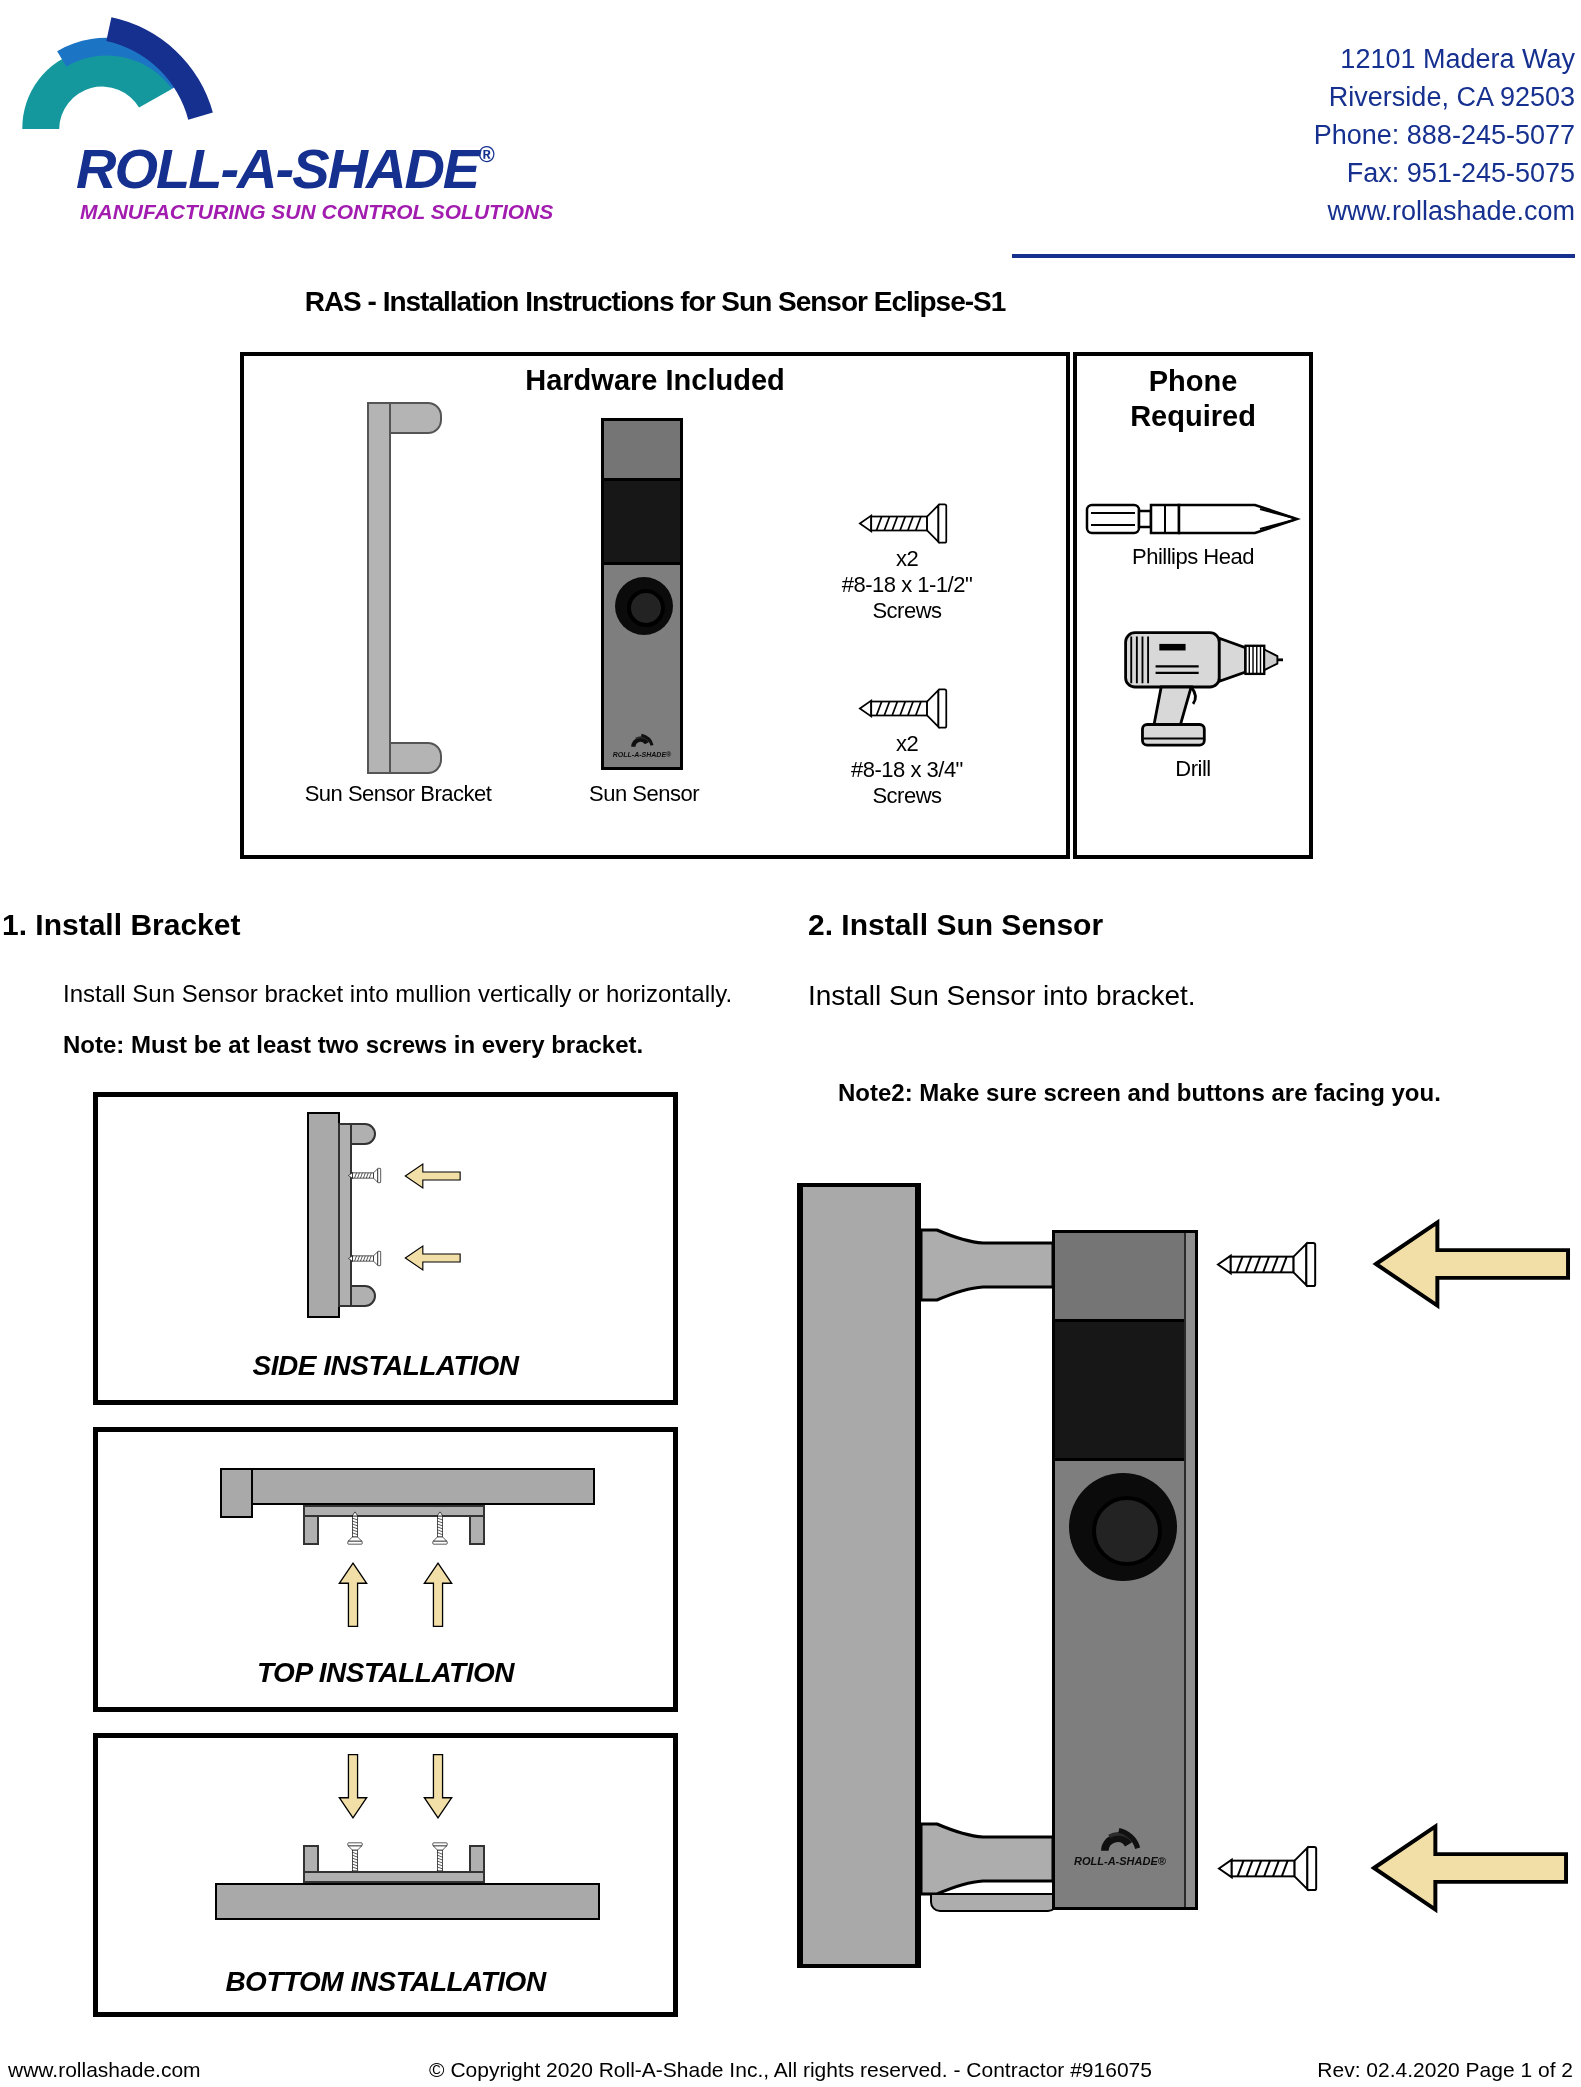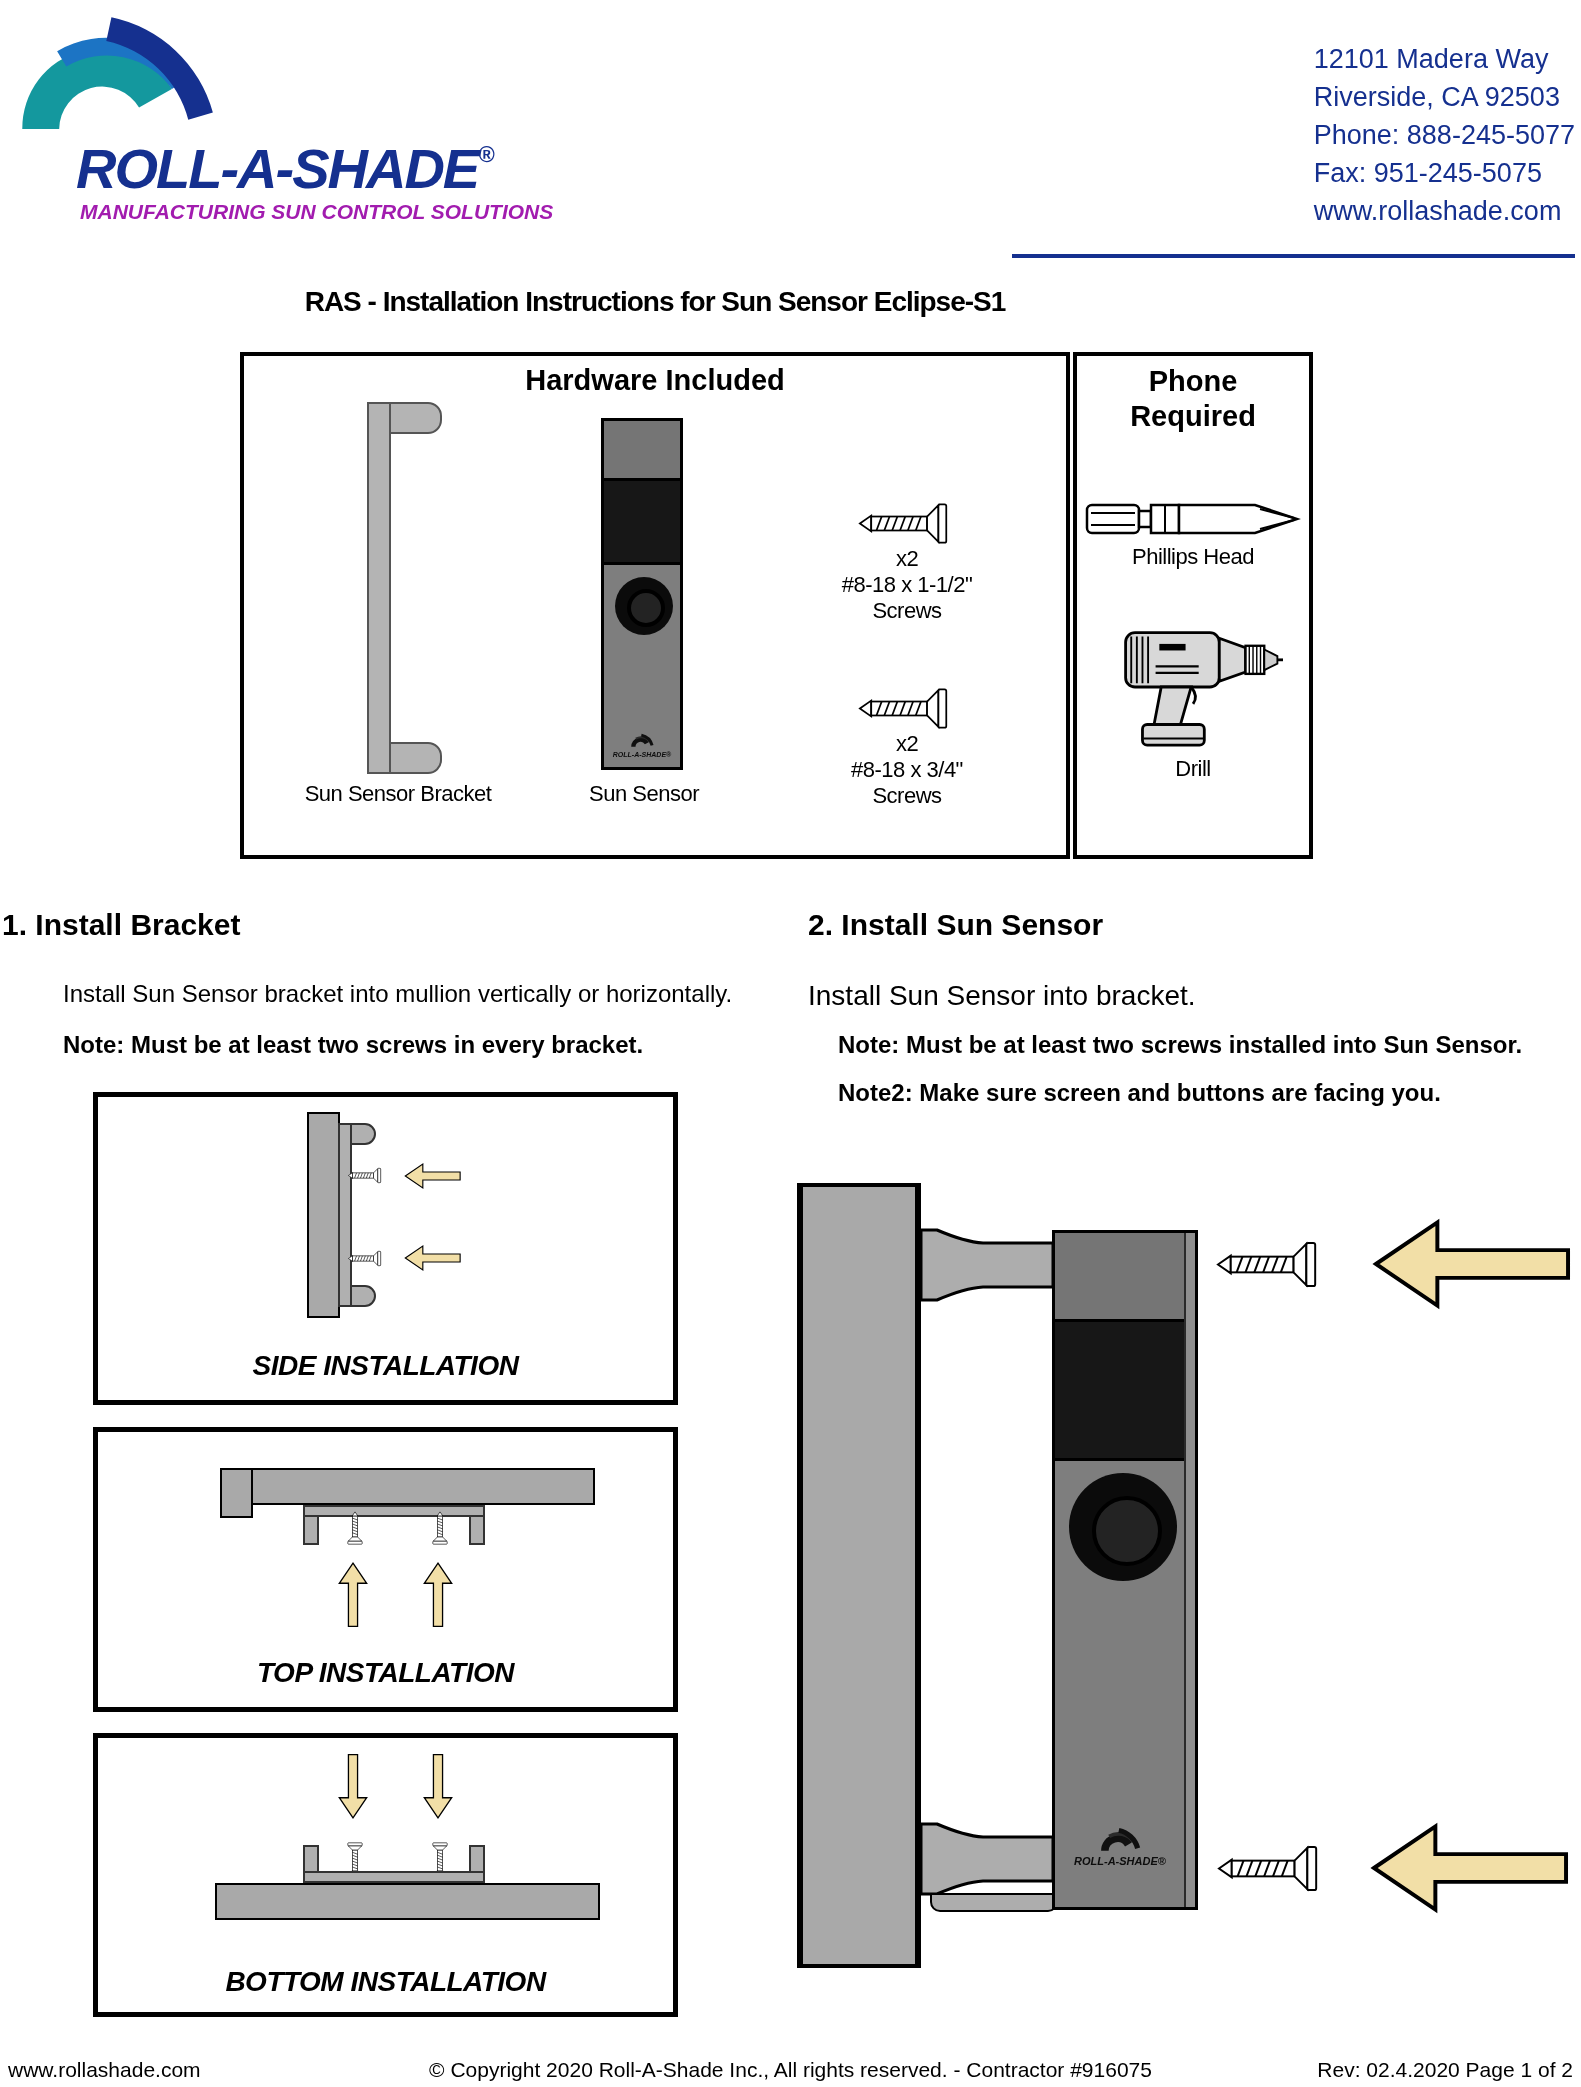--- a/index.html
+++ b/index.html
@@ -6,21 +6,21 @@
   .page{position:relative;width:1581px;height:2087px;background:#fff;overflow:hidden;
         font-family:"Liberation Sans", sans-serif;color:#000;}
   .abs{position:absolute;}
 
   
   .brand-text{position:absolute;left:76px;top:136px;font-size:56px;font-weight:bold;
               font-style:italic;color:#15308f;letter-spacing:-2px;white-space:nowrap;}
   .brand-reg{font-size:22px;vertical-align:26px;letter-spacing:0;}
   .tagline{position:absolute;left:80px;top:200px;font-size:21px;font-weight:bold;
            font-style:italic;color:#a21caf;white-space:nowrap;}
-  .address{position:absolute;right:6px;top:40px;font-size:27px;
+  .address{position:absolute;right:6px;top:40px;text-align:right;font-size:27px;
            line-height:38px;color:#15308f;}
   .blue-rule{position:absolute;left:1012px;top:254px;width:563px;height:4px;background:#15308f;}
 
   
   .doc-title{position:absolute;left:240px;top:286px;width:830px;text-align:center;
              font-size:28px;font-weight:bold;letter-spacing:-1px;white-space:nowrap;}
 
   
   .outline-box{position:absolute;border:4px solid #000;box-sizing:border-box;background:#fff;}
   .diagram-box{position:absolute;border:5px solid #000;box-sizing:border-box;background:#fff;}
@@ -185,21 +185,20 @@
       </svg>
     <div class="small-label" style="left:0;top:400px;width:100%;">Drill</div>
   </div>
 
   <div class="abs" style="left:2px;top:908px;font-size:30px;font-weight:bold;">1. Install Bracket</div>
   <div class="abs" style="left:63px;top:1031px;font-size:24px;font-weight:bold;">Note: Must be at least two screws in every bracket.</div>
   <div class="abs" style="left:63px;top:980px;font-size:24px;">Install Sun Sensor bracket into mullion vertically or horizontally.</div>
 
   <div class="abs" style="left:808px;top:908px;font-size:30px;font-weight:bold;">2. Install Sun Sensor</div>
   <div class="abs" style="left:808px;top:980px;font-size:28px;">Install Sun Sensor into bracket.</div>
-  <div class="abs" style="left:838px;top:1031px;font-size:24px;font-weight:bold;">Note: Must be at least two screws installed into Sun Sensor.</div>
   <div class="abs" style="left:838px;top:1079px;font-size:24px;font-weight:bold;">Note2: Make sure screen and buttons are facing you.</div>
 
   <div class="diagram-box" style="left:93px;top:1092px;width:585px;height:313px;">
     <div class="mullion-sm" style="left:209px;top:15px;width:33px;height:206px;"></div>
     <div class="bracket-part lobe" style="left:240px;top:26px;width:38px;height:22px;"></div>
     <div class="bracket-part lobe" style="left:240px;top:188px;width:38px;height:22px;"></div>
     <div class="bracket-part" style="left:240px;top:26px;width:14px;height:184px;"></div>
     <svg class="icon" style="left:250px;top:71px;" width="36" height="15" viewBox="0 0 110 46">
         <use href="#screw"></use>
       </svg>

